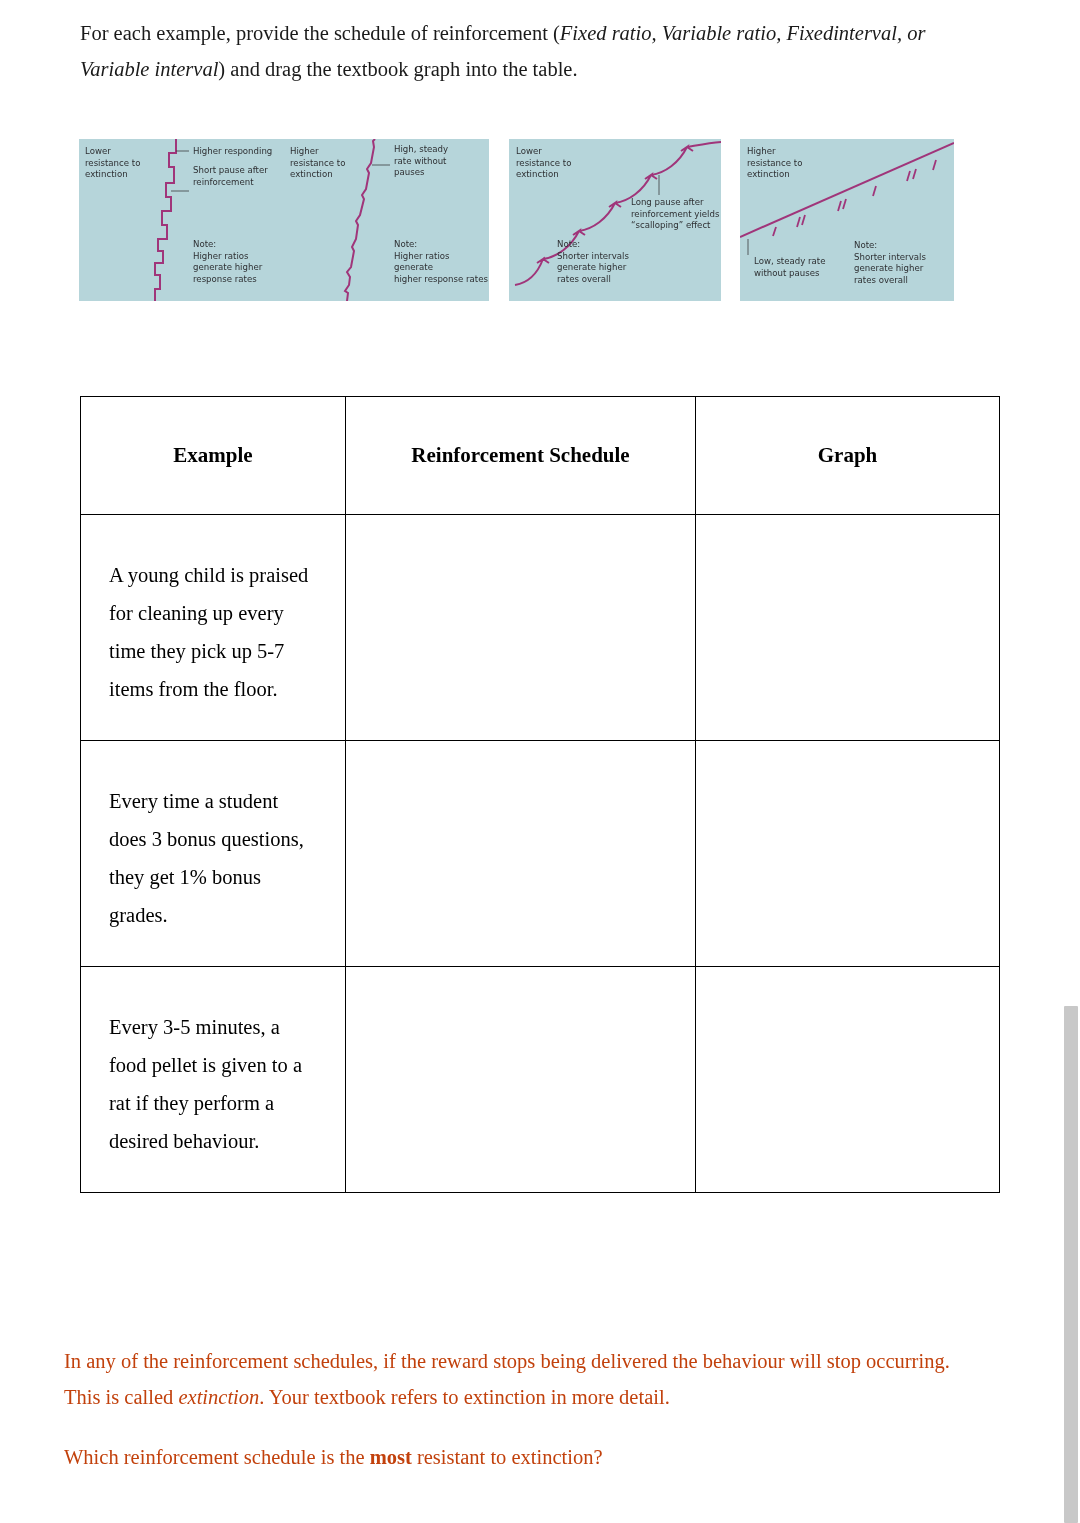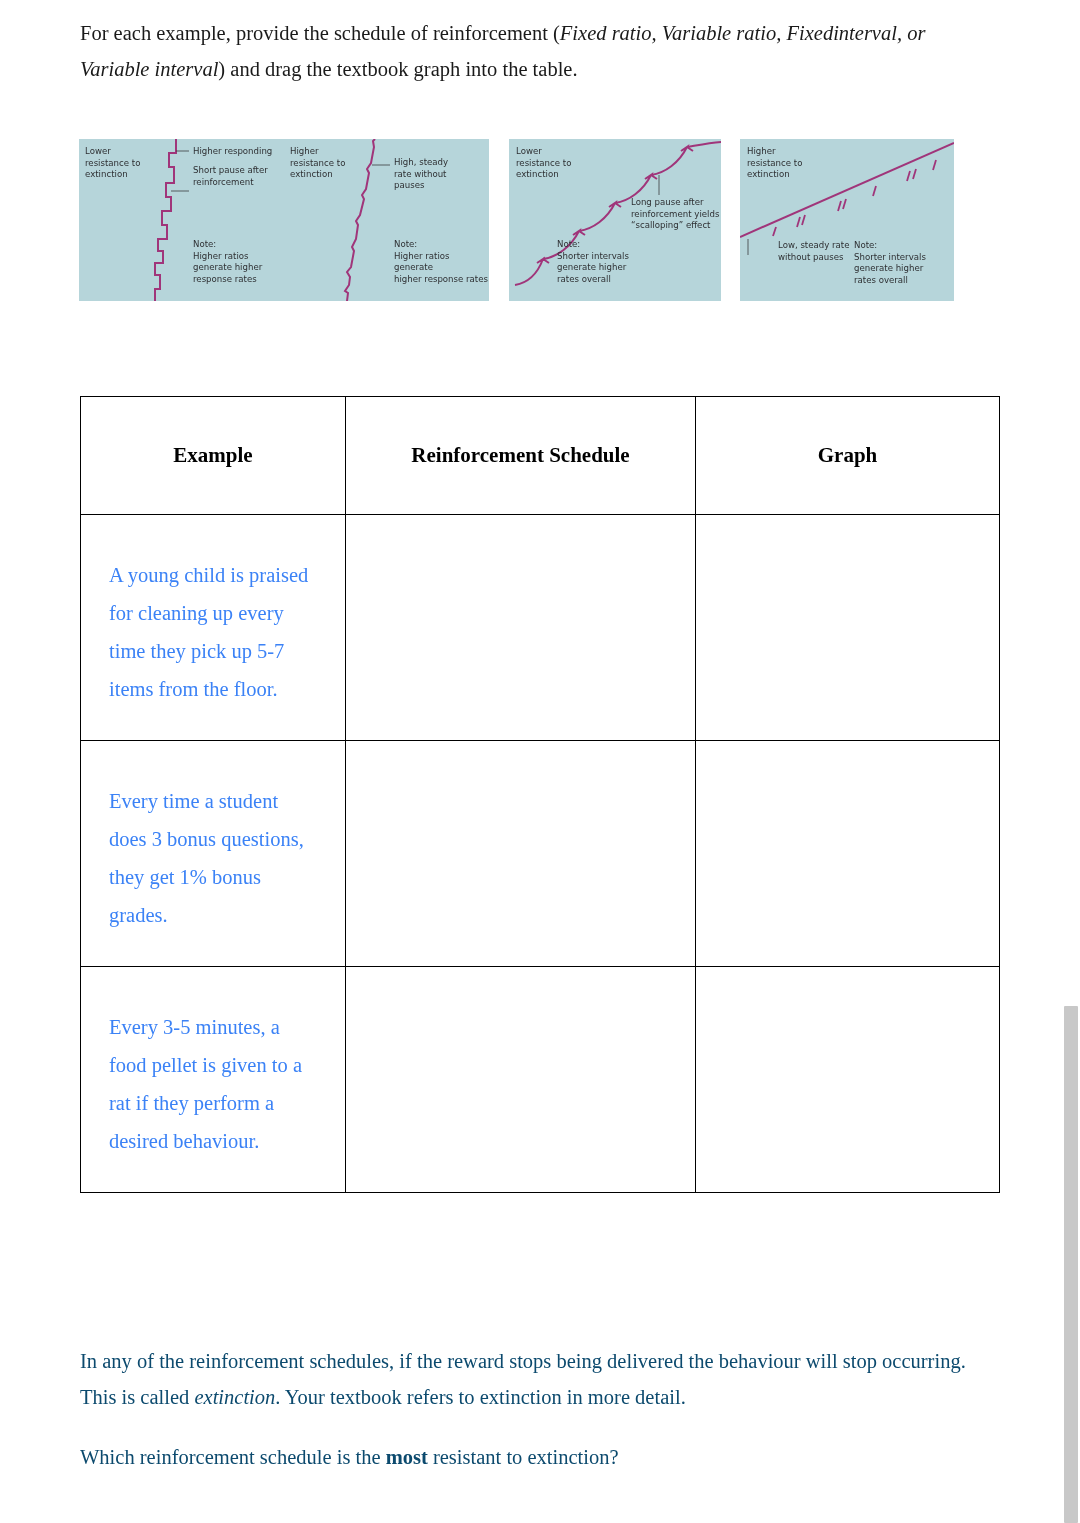--- a/index.html
+++ b/index.html
@@ -89,31 +89,31 @@
     font-weight: bold;
     font-size: 21px;
   }
   .sched-table tbody td {
     height: 193px;
   }
   .cell-pad {
     padding: 26px 20px 0 12px;
     font-size: 20.5px;
     line-height: 1.85;
-    color: #3b82f6;
+    color: #000000;
   }
 
   
   .outro {
     position: absolute;
-    left: 80px;
+    left: 64px;
     width: 910px;
     font-size: 20.5px;
     line-height: 1.74;
-    color: #0c4a6e;
+    color: #c2410c;
   }
   .outro-1 { top: 1344px; }
   .outro-2 { top: 1440px; }
   .outro i { font-style: italic; }
   .outro b { font-weight: bold; }
 
   
   .scrollbar-track {
     position: absolute;
     right: 0;
@@ -160,21 +160,21 @@
   </div>
 
   <div class="panel panel-2">
     <svg viewBox="0 0 205 162" preserveAspectRatio="none">
       <polyline fill="none" stroke="#a0357a" stroke-width="2" points="63,162 64,154 61,152 65,146 66,138 63,133 67,128 70,112 68,108 72,100 74,86 72,82 76,76 80,60 78,56 82,50 85,34 83,30 87,24 90,8 89,2 91,0"></polyline>
       <line x1="88" y1="26" x2="106" y2="26" stroke="#3a3c40" stroke-width="0.8"></line>
     </svg>
     <div class="ptext" style="left:6px; top:7px; width:80px;">Higher
 resistance to
 extinction</div>
-    <div class="ptext" style="left:110px; top:18px; width:90px;">High, steady
+    <div class="ptext" style="left:110px; top:5px; width:90px;">High, steady
 rate without
 pauses</div>
     <div class="ptext" style="left:110px; top:100px; width:95px;">Note:
 Higher ratios generate
 higher response rates</div>
   </div>
 
   <div class="panel panel-3">
     <svg viewBox="0 0 212 162" preserveAspectRatio="none">
       <path fill="none" stroke="#a0357a" stroke-width="2" d="M6,146 C18,144 28,136 34,120 L28,124 M34,120 L40,124
@@ -209,21 +209,21 @@
         <path d="M136,47 L133,57"></path>
         <path d="M170,32 L167,42"></path>
           <path d="M176,30 L173,40"></path>
         <path d="M196,21 L193,31"></path>
       </g>
       <line x1="8" y1="100" x2="8" y2="116" stroke="#3a3c40" stroke-width="0.8"></line>
     </svg>
     <div class="ptext" style="left:7px; top:7px; width:78px;">Higher
 resistance to
 extinction</div>
-    <div class="ptext" style="left:14px; top:101px; width:92px;margin-left:24px;">Low, steady rate
+    <div class="ptext" style="left:14px; top:117px; width:92px;">Low, steady rate
 without pauses</div>
     <div class="ptext" style="left:114px; top:101px; width:94px;">Note:
 Shorter intervals
 generate higher
 rates overall</div>
   </div>
 </div>
 
 <table class="sched-table">
   <colgroup>

